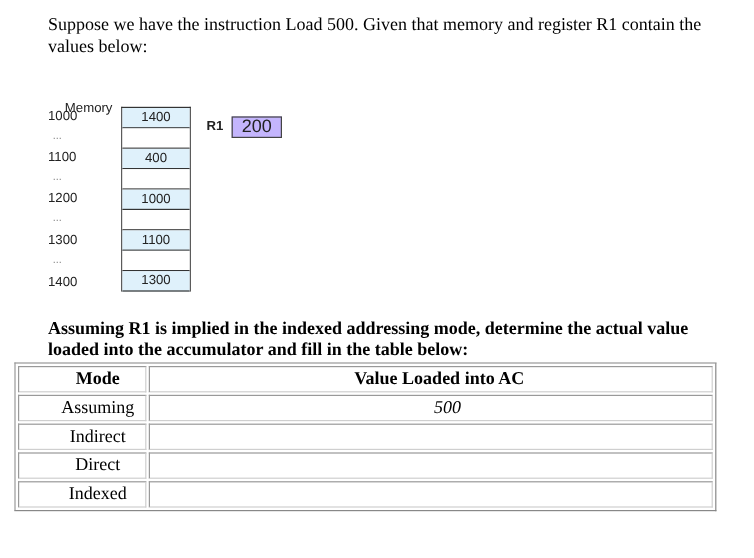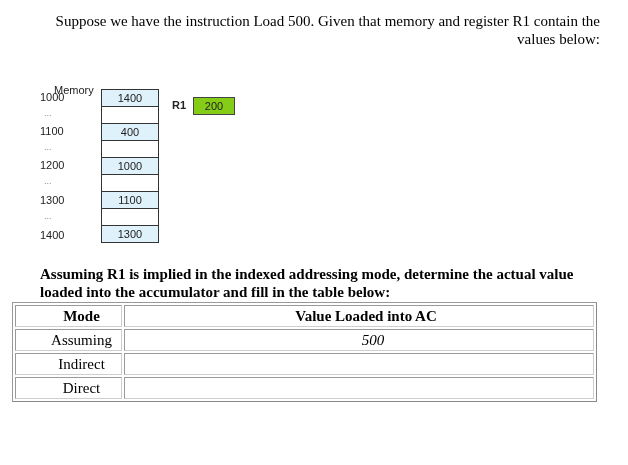--- a/index.html
+++ b/index.html
@@ -1,29 +1,29 @@
 <!DOCTYPE html>
 <html><head>
 <meta charset="utf-8">
 <style>
   html, body { margin:0; padding:0; background:#ffffff; }
   body { width:628px; height:465px; position:relative; overflow:hidden; font-family:"Liberation Serif", serif; color:#000; }
   .para { position:absolute; left:40px; font-size:15px; line-height:18px; }
-  #p1 { top:12px; width:560px;text-align:right; }
+  #p1 { top:12px; width:560px; }
   #p2 { top:265px; width:560px;font-weight:bold; }
   .diagram { position:absolute; left:0; top:0; font-family:"Liberation Sans", sans-serif; color:#222; }
   .mem-title { position:absolute; left:54px; top:84px; font-size:11px; }
   .addr { position:absolute; left:40px; width:30px; font-size:11px; }
   .dots { position:absolute; left:44px; font-size:9px; color:#888; }
   .mem-box { position:absolute; left:101px; top:89px; width:56px; border:1px solid #333; border-bottom:none; }
   .cell { height:16px; border-bottom:1px solid #333; font-size:11px; text-align:center; line-height:16px; }
   .cell.val { background:#dff1fb; }
   .cell.blank { background:#ffffff; }
   .r1-label { position:absolute; left:172px; top:99px; font-size:11px; font-weight:bold; }
-  .r1-box { position:absolute; left:193px; top:97px; width:40px; height:16px; background:#84cc16; border:1px solid #444; font-size:11px; text-align:center; line-height:16px; }
+  .r1-box { position:absolute; left:193px; top:97px; width:40px; height:16px; background:#c4b5fd; border:1px solid #444; font-size:15px; text-align:center; line-height:16px; }
   table.modes { position:absolute; left:12px; top:302px; width:585px; border:1px solid #999; border-right-color:#888; border-bottom-color:#888; border-collapse:separate; border-spacing:2px; }
   table.modes td, table.modes th { border:1px solid #cfcfcf; border-top-color:#999; border-left-color:#999; height:20px; font-size:15px; padding:0 0 0 26px; text-align:center; }
   table.modes th { font-weight:bold; }
   table.modes td.c1, table.modes th.c1 { width:79px; }
   table.modes td.c2 { padding-left:28px;font-style:italic; }
   table.modes th.c2 { padding-left:14px; }
 </style>
 </head>
 <body>
 
@@ -71,14 +71,18 @@
     <td class="c2">500</td>
   </tr>
   <tr>
     <td class="c1">Indirect</td>
     <td class="c2"></td>
   </tr>
   <tr>
     <td class="c1">Direct</td>
     <td class="c2"></td>
   </tr>
+  <tr>
+    <td class="c1">Indexed</td>
+    <td class="c2"></td>
+  </tr>
 </tbody>
   </table>
 
 </body></html>

